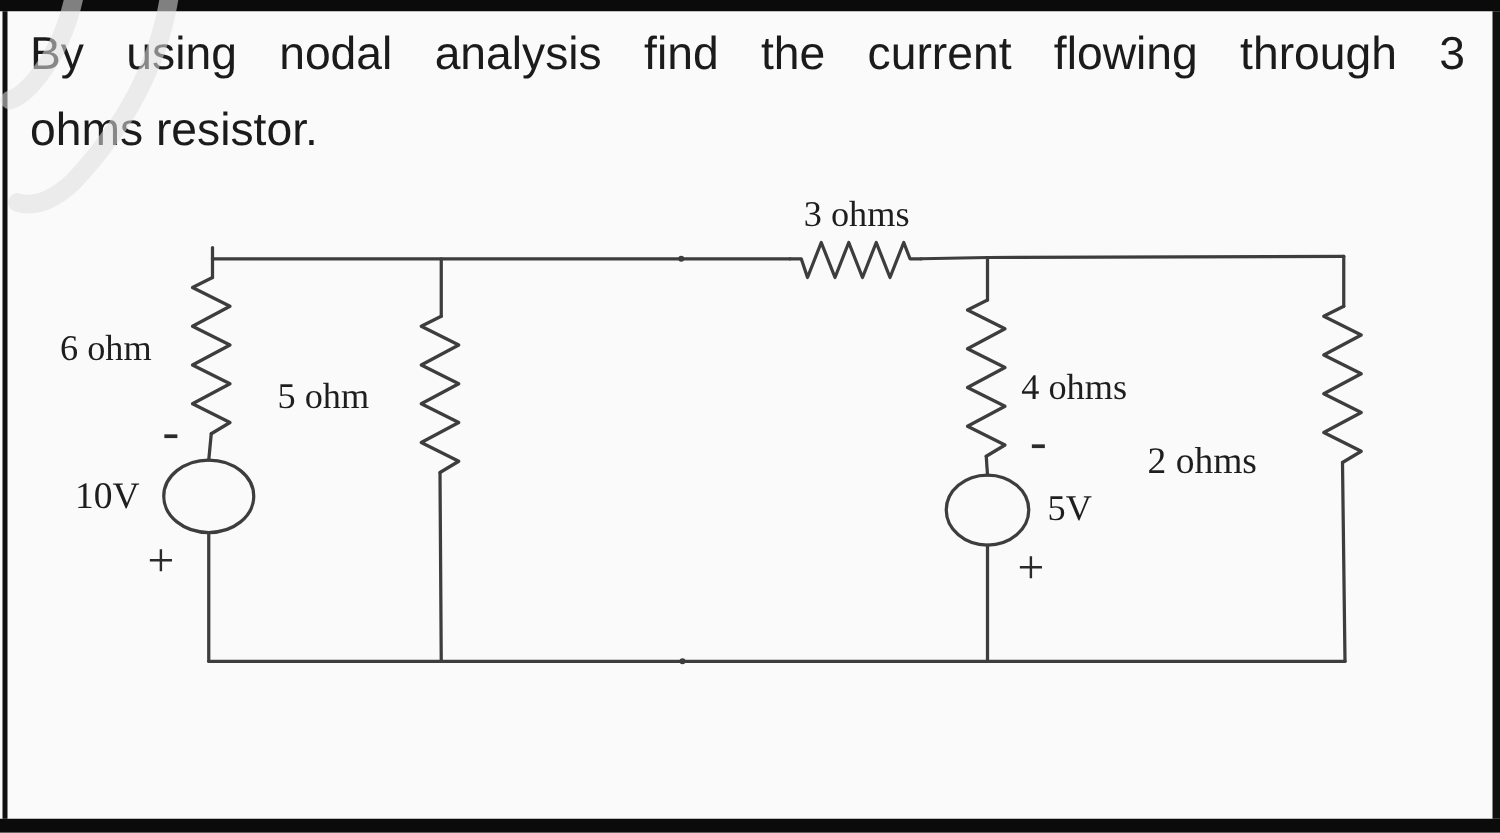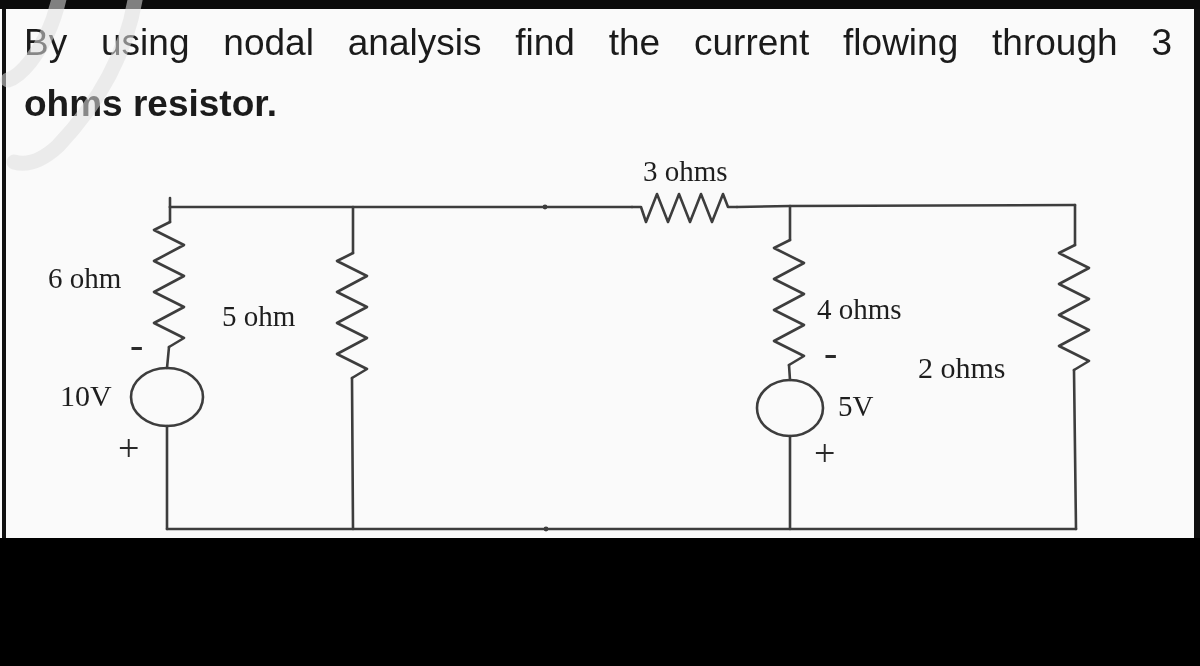--- a/index.html
+++ b/index.html
@@ -3,21 +3,21 @@
 <meta charset="utf-8">
 <style>
   html, body {
     margin: 0;
     padding: 0;
     background: #000;
   }
   .page {
     position: relative;
     width: 1200px;
-    height: 538px;
+    height: 666px;
     background: #fafafa;
     overflow: hidden;
     font-family: "Liberation Sans", sans-serif;
   }
   
   .frame-top    { position: absolute; left: 0; top: 0; width: 1200px; height: 9px;  background: #0b0b0b; }
   .frame-bottom { position: absolute; left: 0; top: 655px; width: 1200px; height: 11px; background: #0b0b0b; }
   .frame-left   { position: absolute; left: 2px; top: 9px; width: 4px; height: 646px; background: #101010; }
   .frame-right  { position: absolute; left: 1194px; top: 9px; width: 6px; height: 646px; background: #101010; }
 
@@ -31,21 +31,20 @@
     line-height: 61px;
     font-weight: 400;
   }
   .question .line1 {
     text-align: justify;
     text-align-last: justify;
     white-space: normal;
   }
   .question .line2 {
     text-align: left;
-    font-weight: bold;
   }
 
   .circuit-svg {
     position: absolute;
     left: 0;
     top: 0;
     width: 1200px;
     height: 666px;
   }
   .wire {

